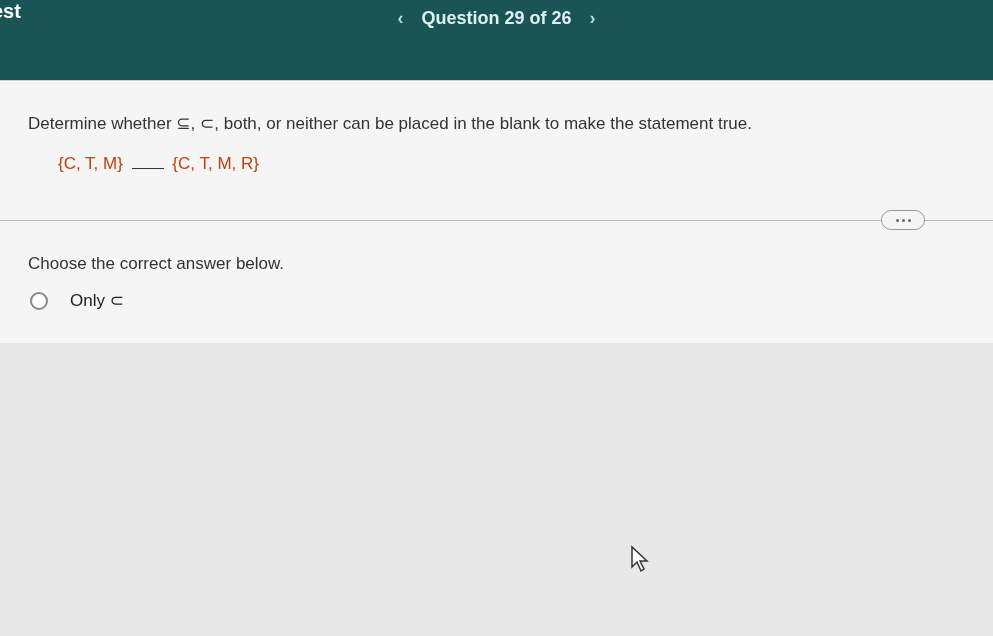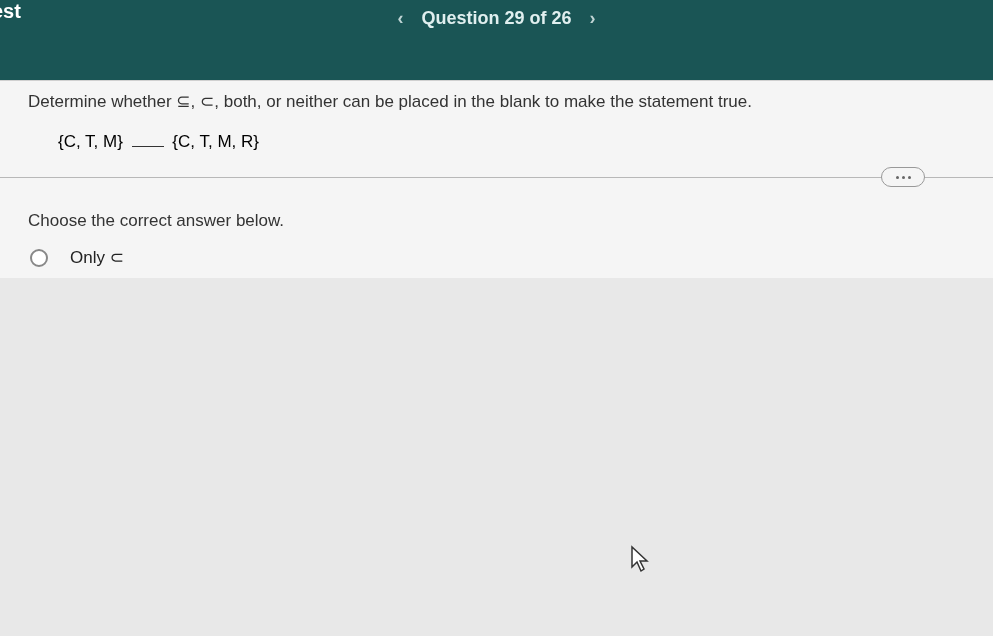--- a/index.html
+++ b/index.html
@@ -46,33 +46,33 @@
       font-size: 18px;
       font-weight: bold;
       color: #e0efef;
     }
     .spacer {
       background: #1a5555;
       height: 44px;
     }
     .content {
       background: #f5f5f5;
-      padding: 10px 28px;
+      padding: 32px 28px;
       border-top: 1px solid #d0d0d0;
     }
     .prompt-line {
       font-size: 17px;
       color: #333;
       margin-bottom: 20px;
     }
     .expression {
       font-size: 17px;
-      color: #000000;
+      color: #c2410c;
       padding-left: 30px;
-      margin-bottom: 15px;
+      margin-bottom: 36px;
     }
     .blank {
       display: inline-block;
       border-bottom: 1.5px solid #333;
       width: 32px;
       margin: 0 4px;
     }
     .divider-row {
       position: relative;
       height: 20px;

